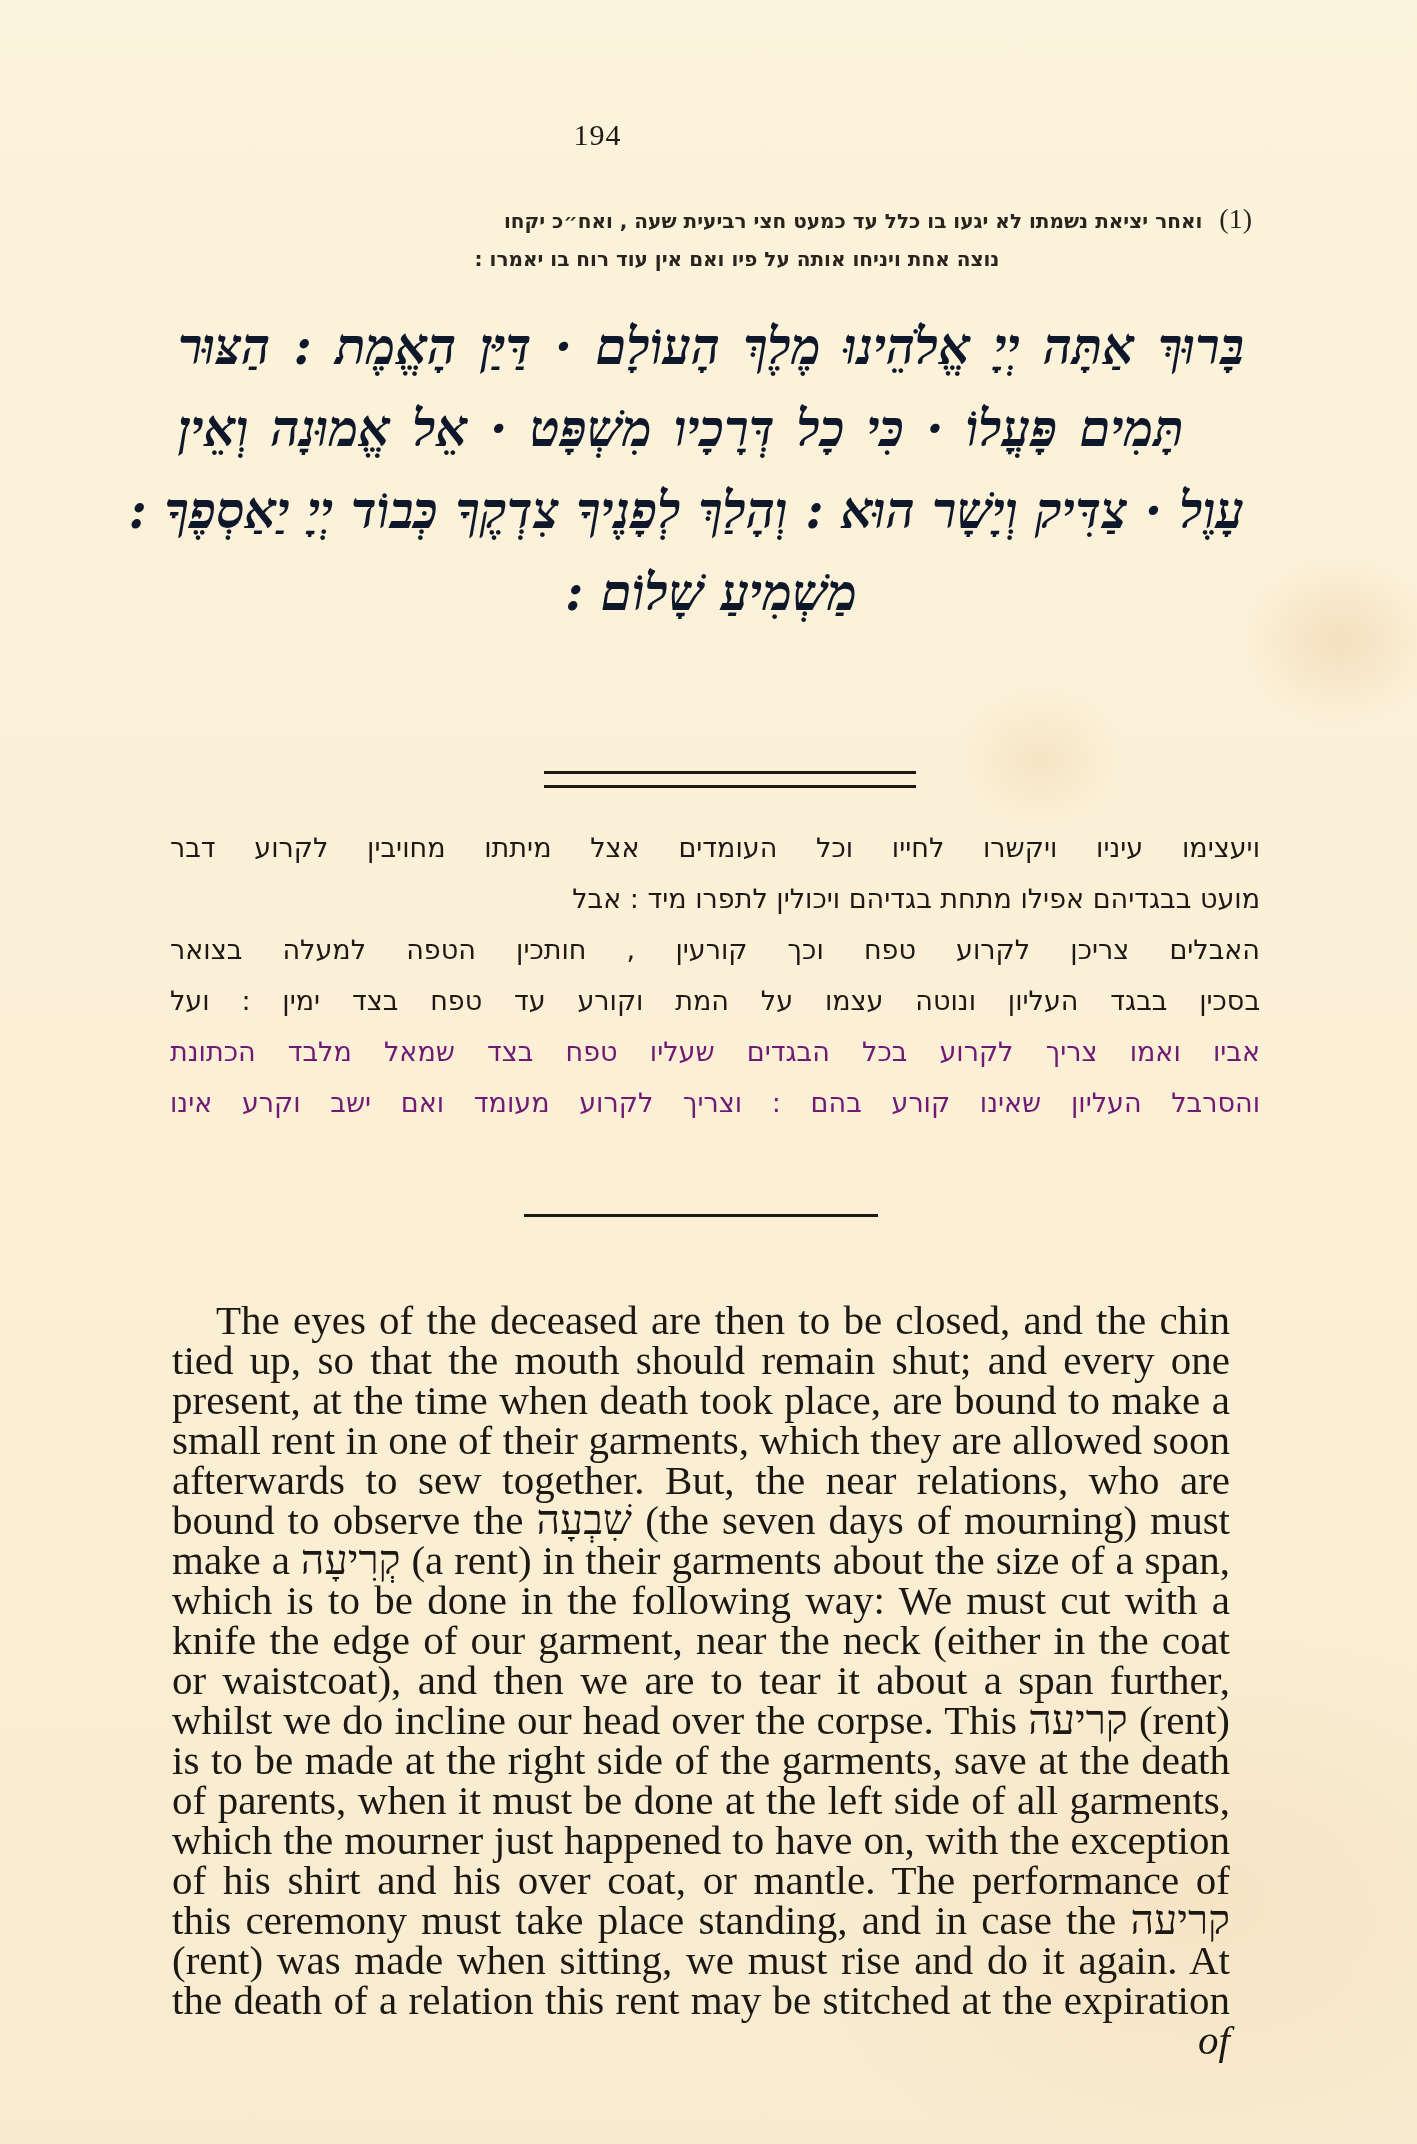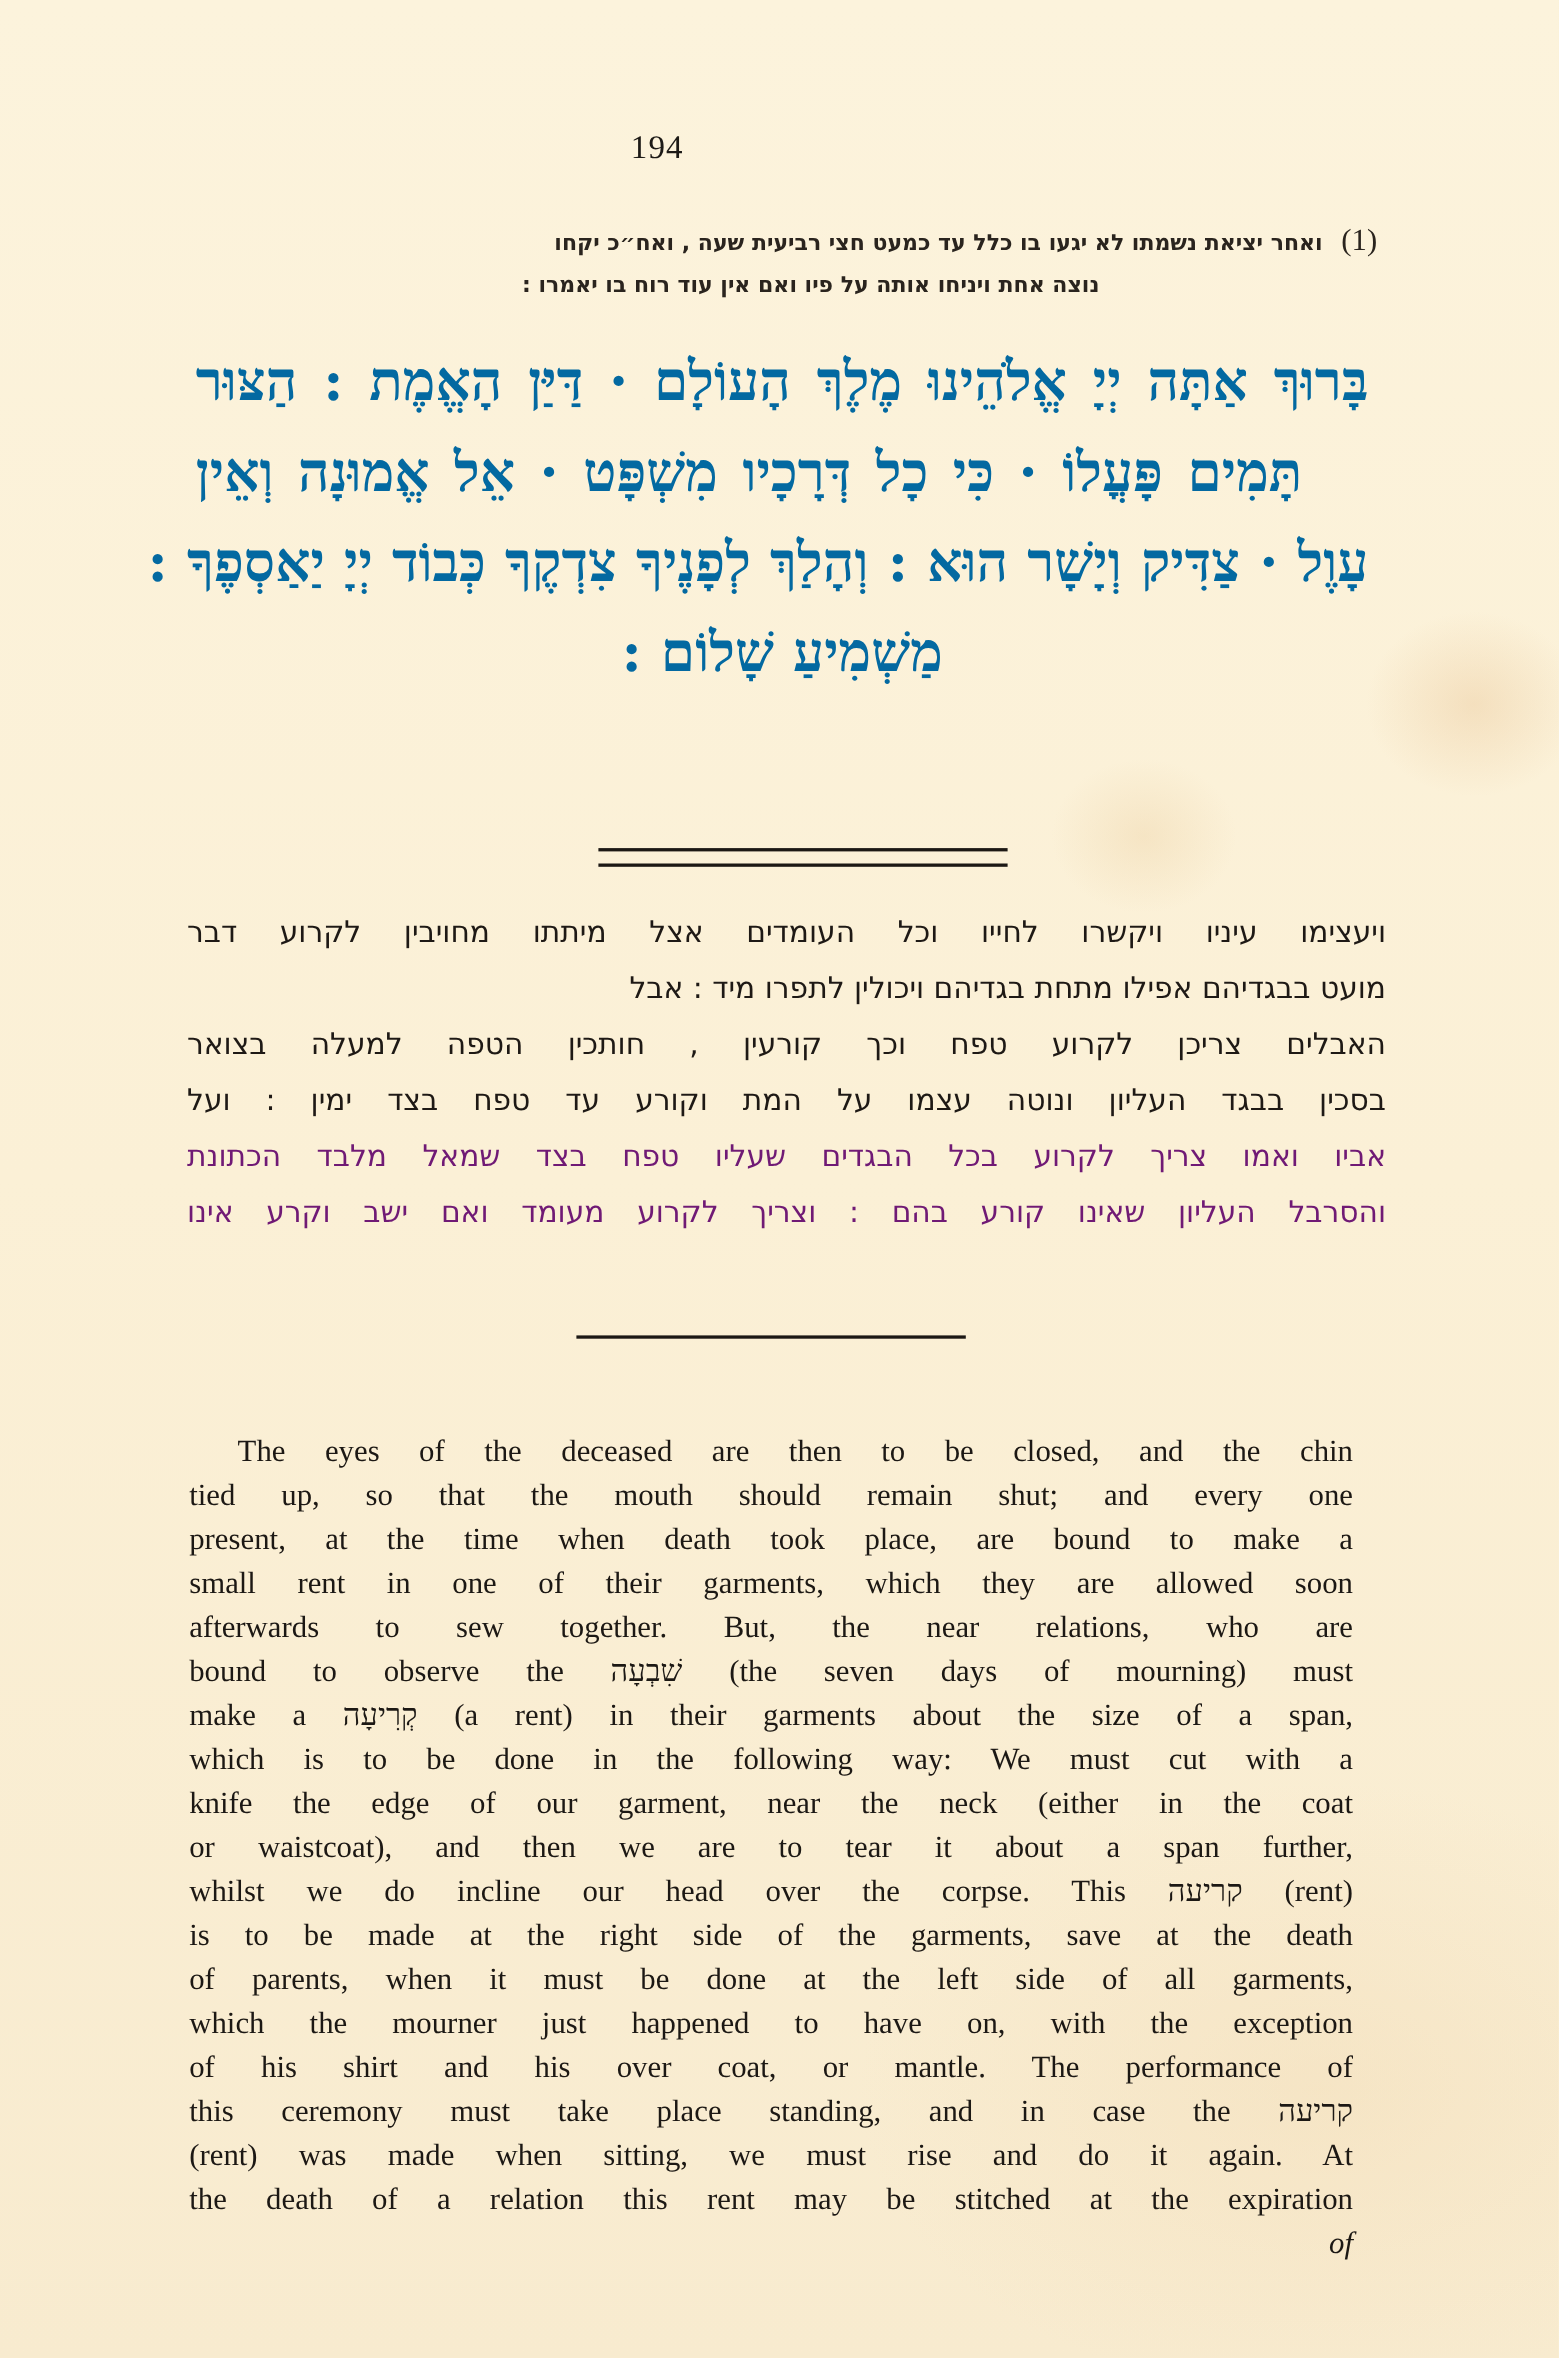--- a/index.html
+++ b/index.html
@@ -55,21 +55,22 @@
   .blessing {
     position: absolute;
     top: 306px;
     left: 178px;
     width: 1066px;
     direction: rtl;
     font-family: "DejaVu Serif", "Liberation Serif", serif;
     font-weight: bold;
     font-size: 50px;
     line-height: 82px;
-    color: #0369a1;
+    color: #0f172a;
+    font-style: italic;
   }
   .blessing .b-line { white-space: nowrap; text-align: justify; text-align-last: justify; }
   .blessing .b-line.indent { padding-right: 60px; }
   .blessing .b-line.center { text-align: center; text-align-last: center; }
   .double-rule {
     position: absolute;
     top: 771px;
     left: 544px;
     width: 372px;
     height: 11px;
@@ -97,21 +98,21 @@
     width: 354px;
     height: 0;
     border-top: 3px solid #1c1814;
   }
   .english {
     position: absolute;
     top: 1300px;
     left: 172px;
     width: 1058px;
     font-family: "Liberation Serif", "DejaVu Serif", serif;
-    font-size: 28px;
+    font-size: 41px;
     line-height: 40px;
     color: #1c1814;
   }
   .english .e-line {
     white-space: nowrap;
     text-align: justify;
     text-align-last: justify;
   }
   .english .e-line.first { padding-left: 44px; }
   .english .e-line.last-word { text-align: left; text-align-last: right; font-style: italic; }

